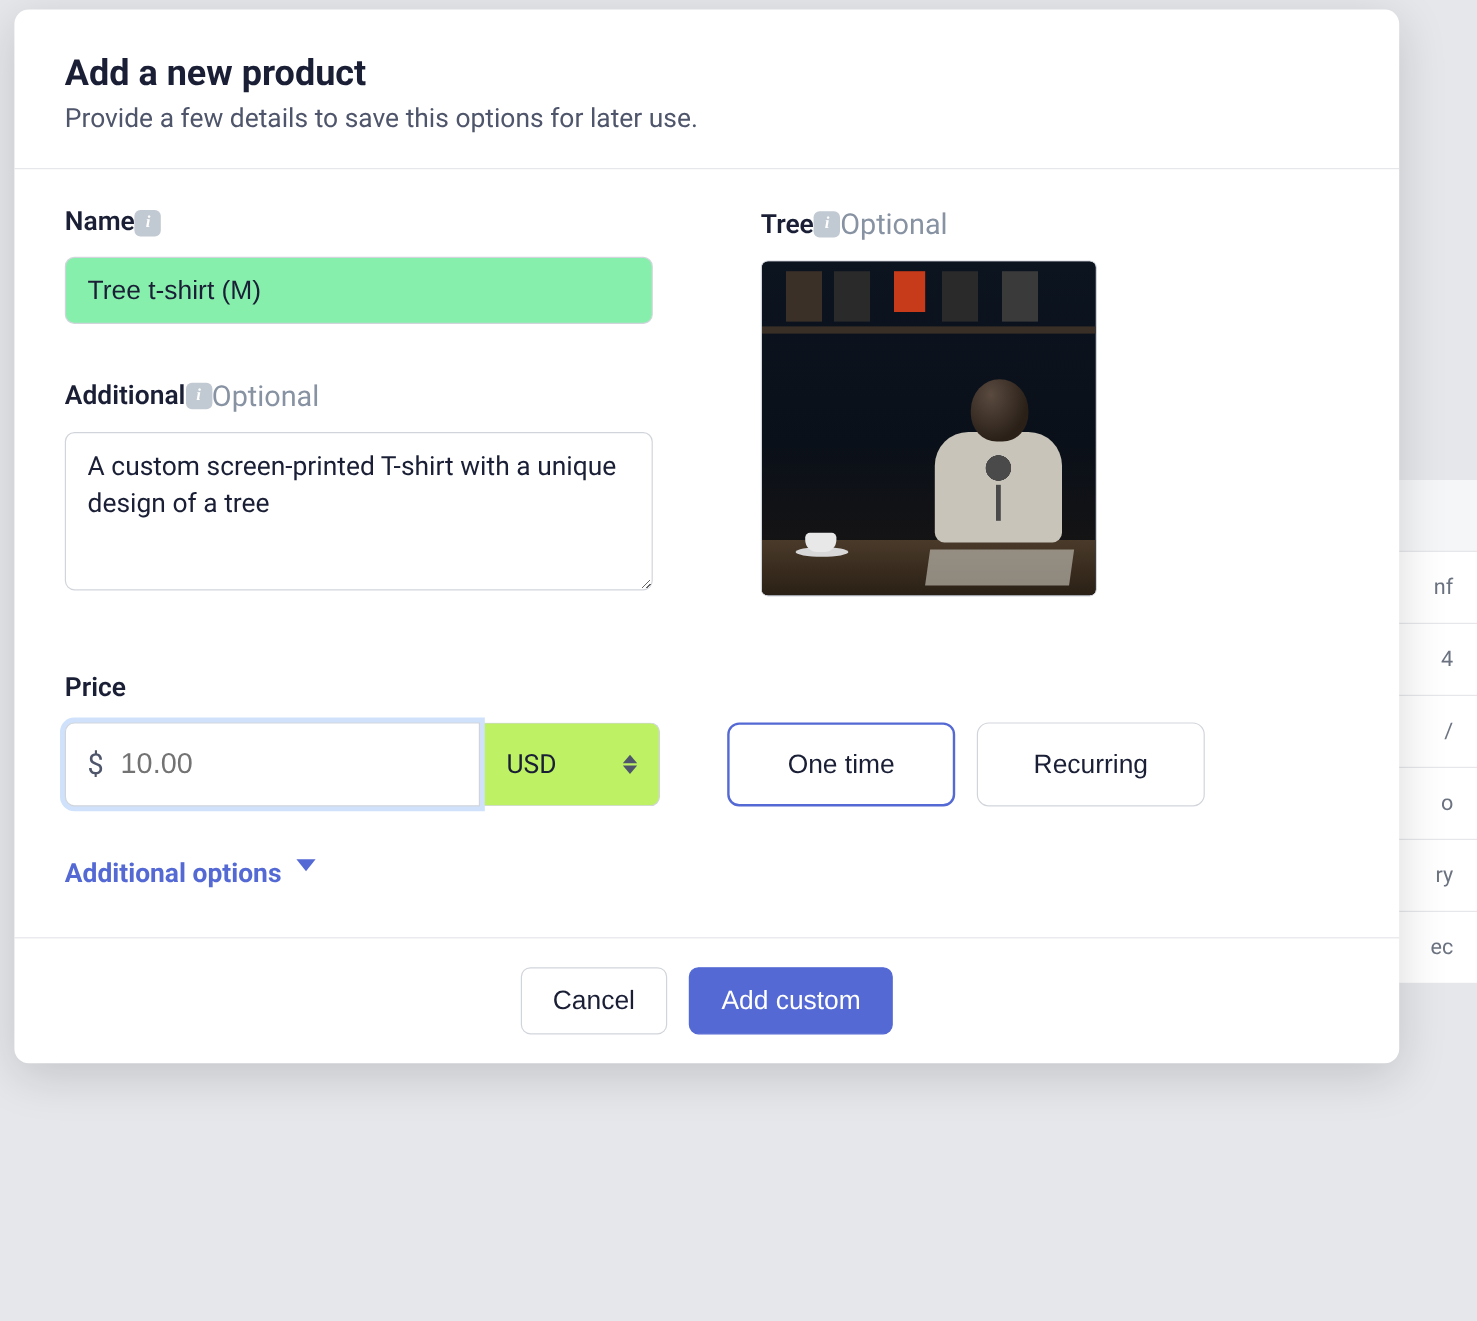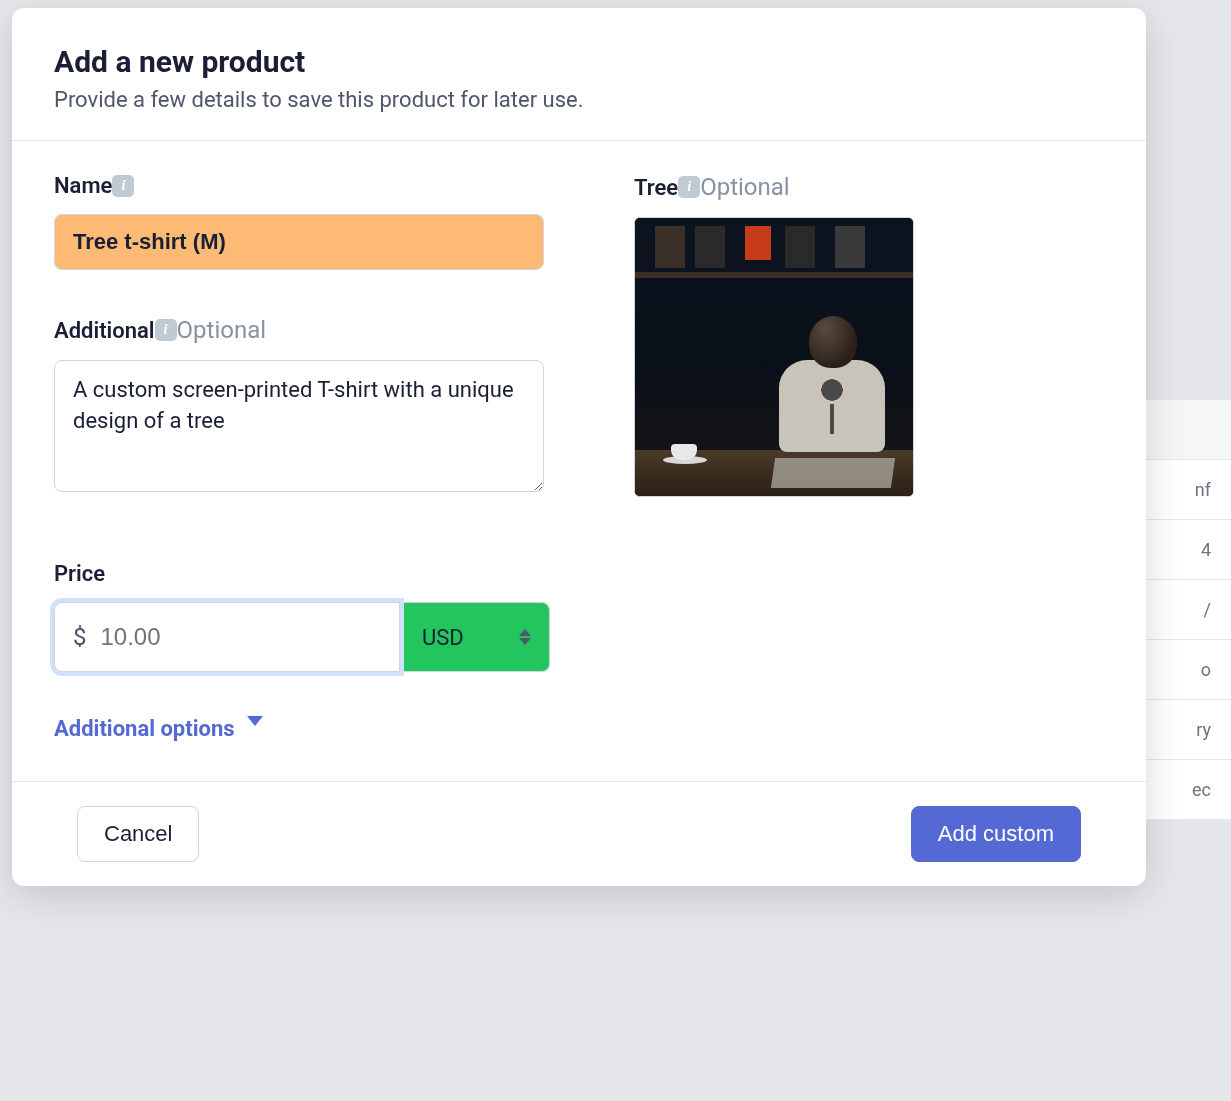--- a/index.html
+++ b/index.html
@@ -29,21 +29,21 @@
       align-items: center;
       justify-content: flex-end;
       padding-right: 20px;
       background: #fff;
       border-bottom: 1px solid #e5e7eb;
     }
     .modal {
       position: absolute;
       top: 8px;
       left: 12px;
-      right: 85px;
+      right: 65px;
       background: #ffffff;
       border-radius: 12px;
       box-shadow: 0 10px 40px rgba(0,0,0,0.15);
       display: flex;
       flex-direction: column;
     }
     .modal-header {
       padding: 36px 42px 28px 42px;
       border-bottom: 1px solid #e5e7eb;
     }
@@ -105,23 +105,22 @@
       font-weight: 400;
     }
     .text-input {
       width: 100%;
       height: 56px;
       border: 1px solid #d1d5db;
       border-radius: 8px;
       padding: 0 18px;
       font-size: 22px;
       color: #1a1f36;
-      background: #fdba74;
+      background: #86efac;
       outline: none;
-      font-weight: bold;
     }
     .textarea-input {
       width: 100%;
       height: 132px;
       border: 1px solid #d1d5db;
       border-radius: 8px;
       padding: 14px 18px;
       font-size: 22px;
       color: #1a1f36;
       background: #fff;
@@ -272,21 +271,21 @@
     .currency-select {
       display: flex;
       align-items: center;
       justify-content: space-between;
       height: 70px;
       width: 150px;
       border: 1px solid #d1d5db;
       border-left: none;
       border-radius: 0 8px 8px 0;
       padding: 0 18px 0 22px;
-      background: #22c55e;
+      background: #bef264;
       font-size: 22px;
       color: #1a1f36;
       cursor: pointer;
     }
     .updown-icon {
       display: flex;
       flex-direction: column;
       gap: 2px;
     }
     .updown-icon span {
@@ -332,23 +331,23 @@
     .chevron-down {
       width: 0;
       height: 0;
       border-left: 8px solid transparent;
       border-right: 8px solid transparent;
       border-top: 10px solid #5469d4;
       margin-left: 4px;
     }
     .modal-footer {
       border-top: 1px solid #e5e7eb;
-      padding: 24px 65px;
-      display: flex;
-      justify-content: space-between;
+      padding: 24px 34px;
+      display: flex;
+      justify-content: center;
       gap: 18px;
     }
     .btn {
       height: 56px;
       padding: 0 26px;
       border-radius: 8px;
       font-size: 22px;
       cursor: pointer;
       display: flex;
       align-items: center;
@@ -375,21 +374,21 @@
   <div class="bg-row">/</div>
   <div class="bg-row">o</div>
   <div class="bg-row">ry</div>
   <div class="bg-row">ec</div>
 </div>
 
 <div class="modal">
 
   <div class="modal-header">
     <h1 class="modal-title">Add a new product</h1>
-    <p class="modal-subtitle">Provide a few details to save this product for later use.</p>
+    <p class="modal-subtitle">Provide a few details to save this options for later use.</p>
   </div>
 
   <div class="modal-body">
 
     <div class="body-columns">
       <div class="left-col">
 
         <div class="field-group">
           <div class="field-label-row">
             <span class="field-label">Name</span>
@@ -449,20 +448,24 @@
           </div>
           <div class="currency-select">
             <span>USD</span>
             <span class="updown-icon">
               <span class="up"></span>
               <span class="down"></span>
             </span>
           </div>
         </div>
 
+        <div class="toggle-group">
+          <button class="toggle-btn active">One time</button>
+          <button class="toggle-btn">Recurring</button>
+        </div>
       </div>
 
       <div class="additional-options">
         <span>Additional options</span>
         <span class="chevron-down"></span>
       </div>
     </div>
 
   </div>
 

